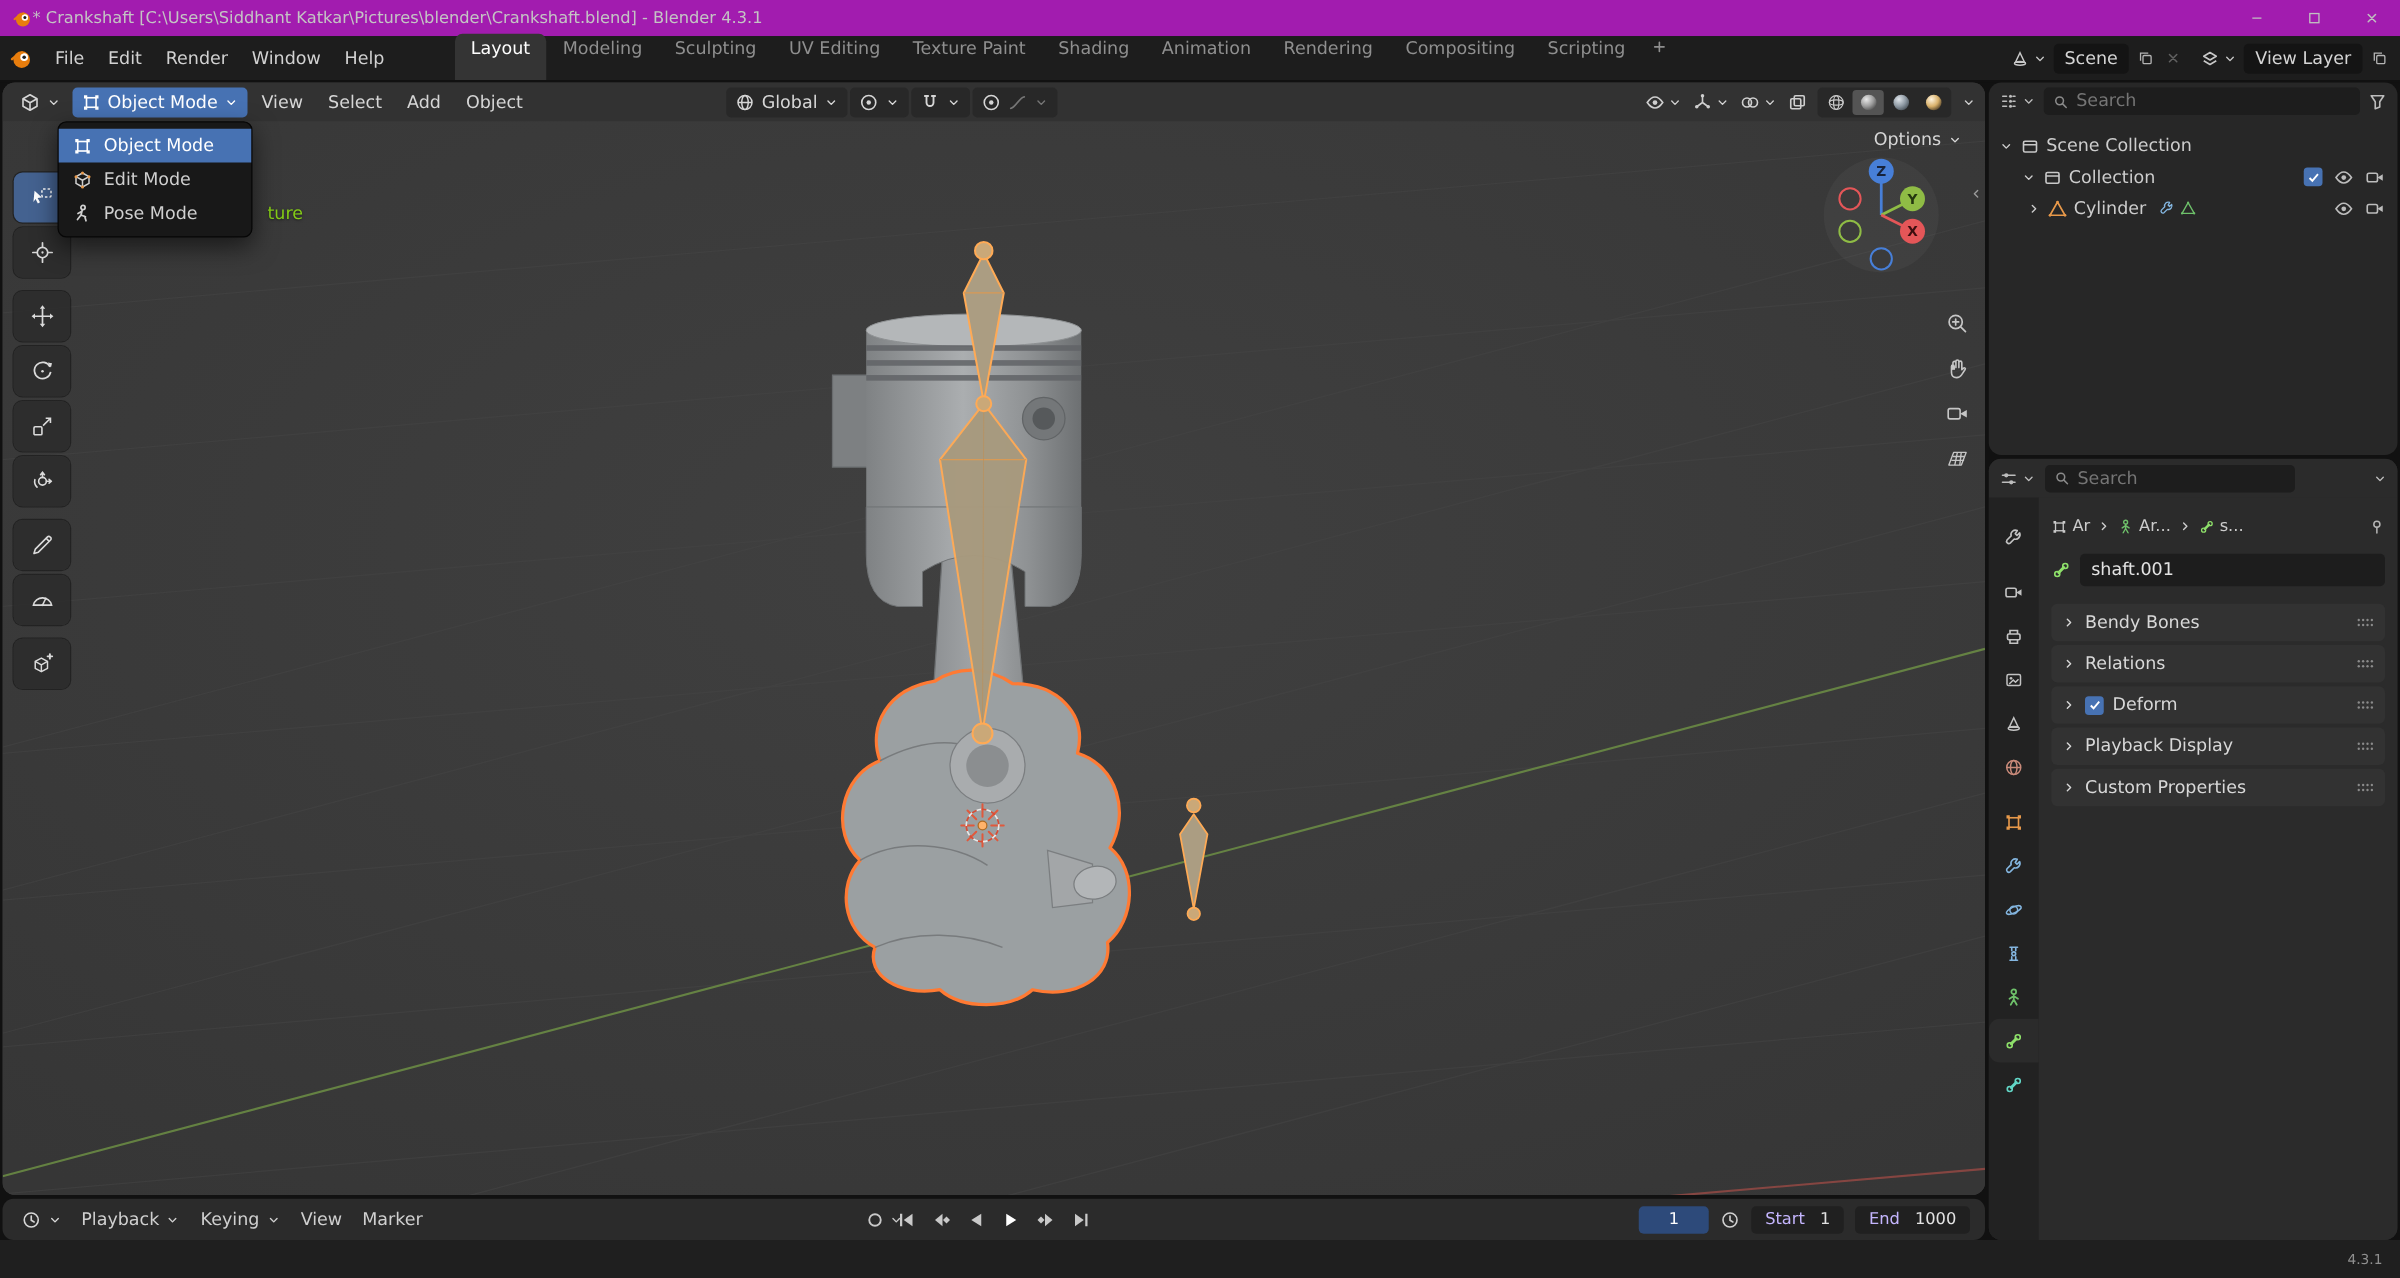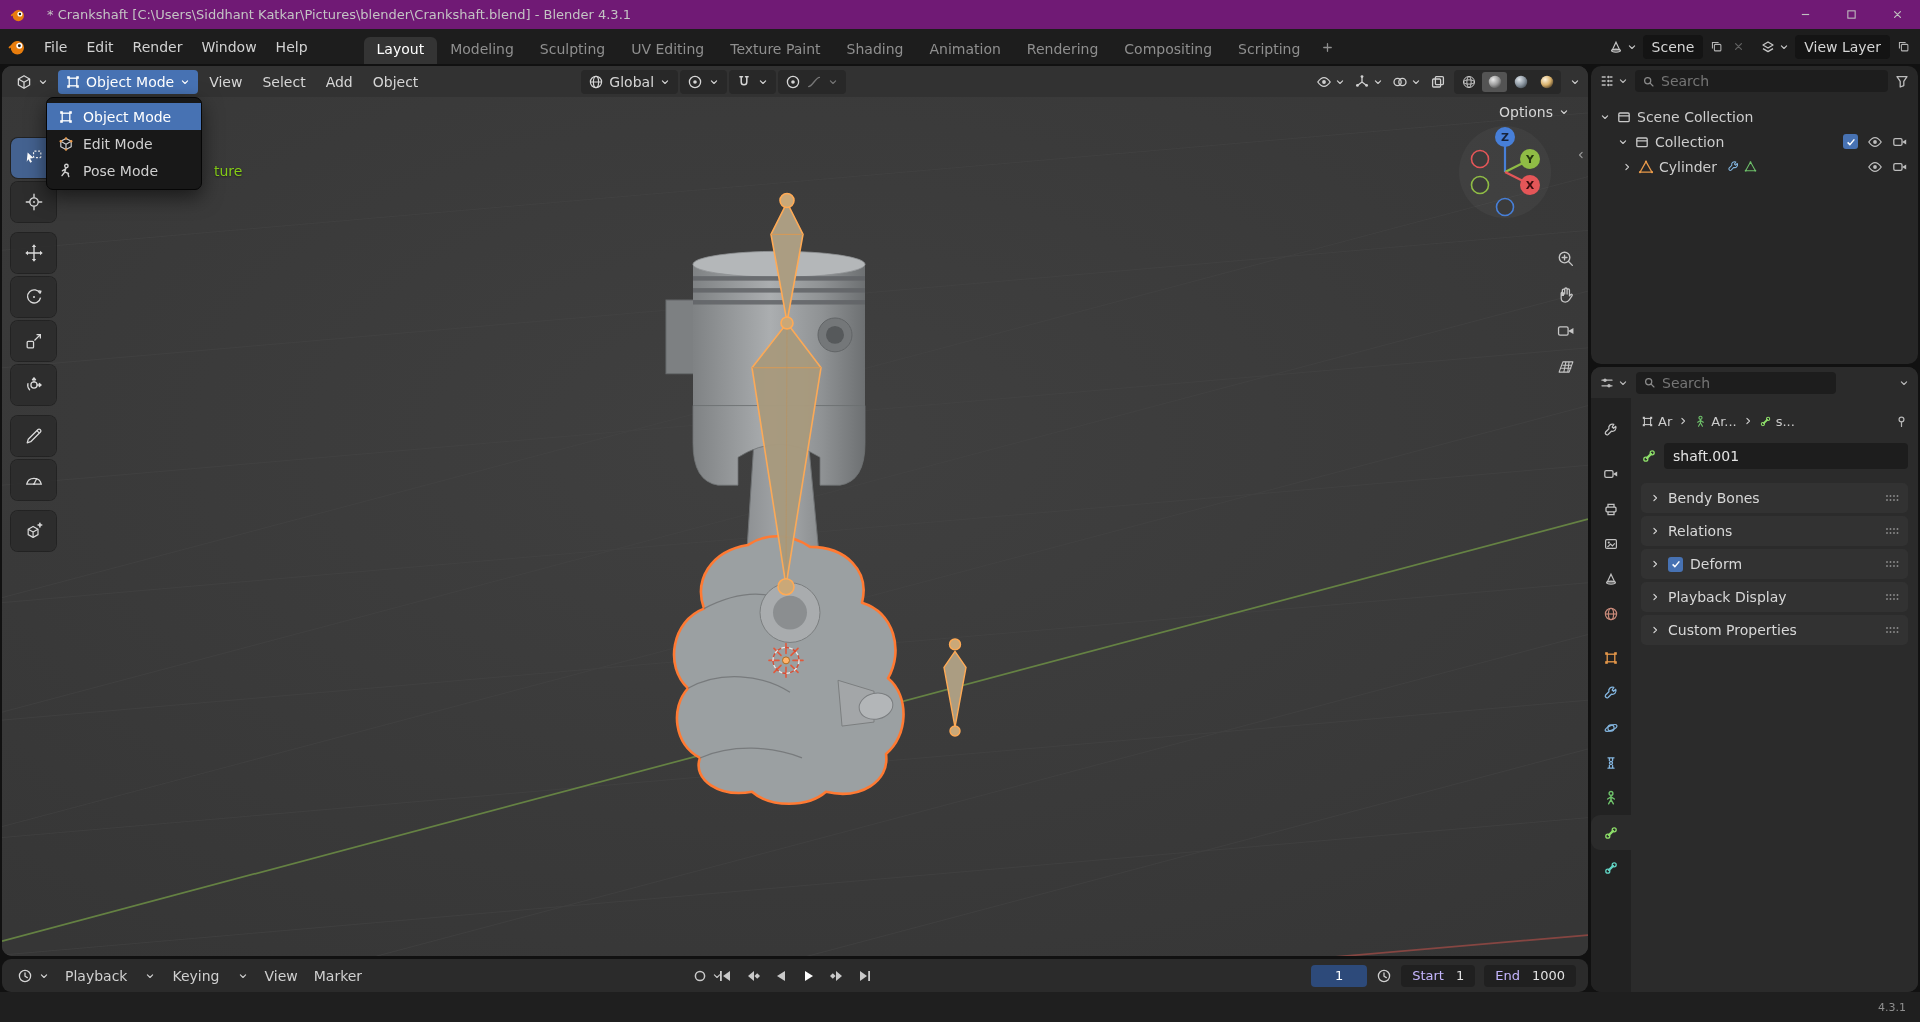--- a/index.html
+++ b/index.html
@@ -1,29 +1,29 @@
 <!DOCTYPE html>
 <html><head>
 <meta charset="utf-8">
 <style>
   *{margin:0;padding:0;box-sizing:border-box}
   html,body{width:1920px;height:1022px;overflow:hidden}
   body{position:relative;background:#111;font-family:"DejaVu Sans",sans-serif;font-size:14px;color:#cfcfcf;cursor:default;-webkit-user-select:none;user-select:none}
   .ic12{width:12px;height:12px}.ic13{width:13px;height:13px}.ic16{width:16px;height:16px}.ic18{width:18px;height:18px}.ic20{width:20px;height:20px}
   
-  .titlebar{position:absolute;top:0;left:0;right:0;height:29px;background:#701a75;display:flex;align-items:center;padding-left:10px;gap:21px}
+  .titlebar{position:absolute;top:0;left:0;right:0;height:29px;background:#a21caf;display:flex;align-items:center;padding-left:10px;gap:0}
   .titlebar .title{font-size:13px;color:#c4c4c4;white-space:nowrap}
   .winbtns{margin-left:auto;display:flex;height:100%}
   .winbtn{width:46px;height:100%;display:flex;align-items:center;justify-content:center;color:#c0c0c0}
   
   .topbar{position:absolute;top:29px;left:0;right:0;height:35px;background:#1d1d1d;display:flex;align-items:center;padding:0 8px;gap:1px}
   .menu-item{padding:4px 9px;border-radius:4px;color:#d2d2d2;white-space:nowrap}
   .logo{display:flex;align-items:center;gap:3px;margin-right:8px}
   .tabs{display:flex;align-items:flex-end;margin-left:46px;height:100%}
-  .tab{height:27px;margin-top:8px;padding:4px 13px;font-size:14px;color:#8f8f8f;border-radius:6px 6px 0 0;white-space:nowrap}
+  .tab{height:37px;margin-top:8px;padding:4px 13px;font-size:14px;color:#8f8f8f;border-radius:6px 6px 0 0;white-space:nowrap}
   .tab.active{background:#343434;color:#fefefe}
   .tab-add{padding:4px 8px;color:#8f8f8f}
   .top-right{margin-left:auto;display:flex;align-items:center;gap:5px;color:#c7c7c7}
   .pill{display:flex;align-items:center;gap:7px;background:#141414;border-radius:4px;height:24px;padding:0 9px;color:#d5d5d5}
   .small-btn{display:flex;align-items:center;justify-content: center;padding:2px;color:#b5b5b5}
   .dim{opacity:.45}
   
   .main{position:absolute;top:66px;bottom:30px;left:0;right:0;background:#111}
   .viewport-ed{position:absolute;left:2px;top:0;width:1586px;bottom:36px;border-radius:10px;overflow:hidden;background:#3b3b3b}
   .vp-header{position:relative;z-index:5;height:31px;background:#323232;display:flex;align-items:center;padding:0 7px;gap:2px}
@@ -74,21 +74,21 @@
   .pcontent{position:absolute;left:40px;right:0;top:0;bottom:0;background:#2b2b2b;padding:12px 10px 0 10px}
   .crumbs{display:flex;align-items:center;gap:5px;height:22px;color:#cccccc;font-size:13px}
   .crumb{display:flex;align-items:center;gap:4px}
   .namerow{display:flex;align-items:center;gap:7px;margin-top:11px}
   .namefield{flex:1;height:26px;background:#1d1d1d;border:none;outline:none;border-radius:4px;color:#e3e3e3;padding:0 9px;font:inherit}
   .panels{margin-top:14px;display:flex;flex-direction:column;gap:3px}
   .panelrow{height:30px;background:#323232;border-radius:5px;display:flex;align-items:center;gap:7px;padding:0 8px;color:#d8d8d8}
   .panelrow .grip{margin-left:auto;color:#8a8a8a}
   
   .timeline-ed{position:absolute;left:2px;bottom:0;width:1586px;height:33px;border-radius:9px;background:#2b2b2b;display:flex;align-items:center;padding:0 8px;color:#d0d0d0}
-  .tl-menu{padding:0 8px;height:24px;display:flex;gap:17px;align-items:center;white-space:nowrap}
+  .tl-menu{padding:0 8px;height:24px;display:flex;gap:5px;align-items:center;white-space:nowrap}
   .autokey{position:absolute;left:690px;display:flex;align-items:center;gap:3px;color:#c9c9c9}
   .transport{position:absolute;left:50%;transform:translateX(-50%);display:flex;align-items:center;gap:2px}
   .tbtn{width:26px;height:24px;display:flex;align-items:center;justify-content:center;color:#c9c9c9;border-radius:4px}
   .tl-right{position:absolute;right:12px;display:flex;align-items:center;gap:9px}
   .framefield{width:56px;height:22px;background:#2d4a7a;border-radius:4px;color:#fff;display:flex;align-items:center;justify-content:center;font-size:13px}
   .rangefield{height:22px;background:#202020;border-radius:4px;display:flex;align-items:center;gap:12px;padding:0 11px;font-size:13px}
   .rangefield .lab{color:#c4b5fd}.rangefield .val{color:#e2e2e2}
   
   .statusbar{position:absolute;bottom:0;left:0;right:0;height:30px;background:#1f1f1f;display:flex;align-items:center;padding:0 14px;color:#8f8f8f;font-size:11px}
   .statusbar .ver{margin-left:auto}

